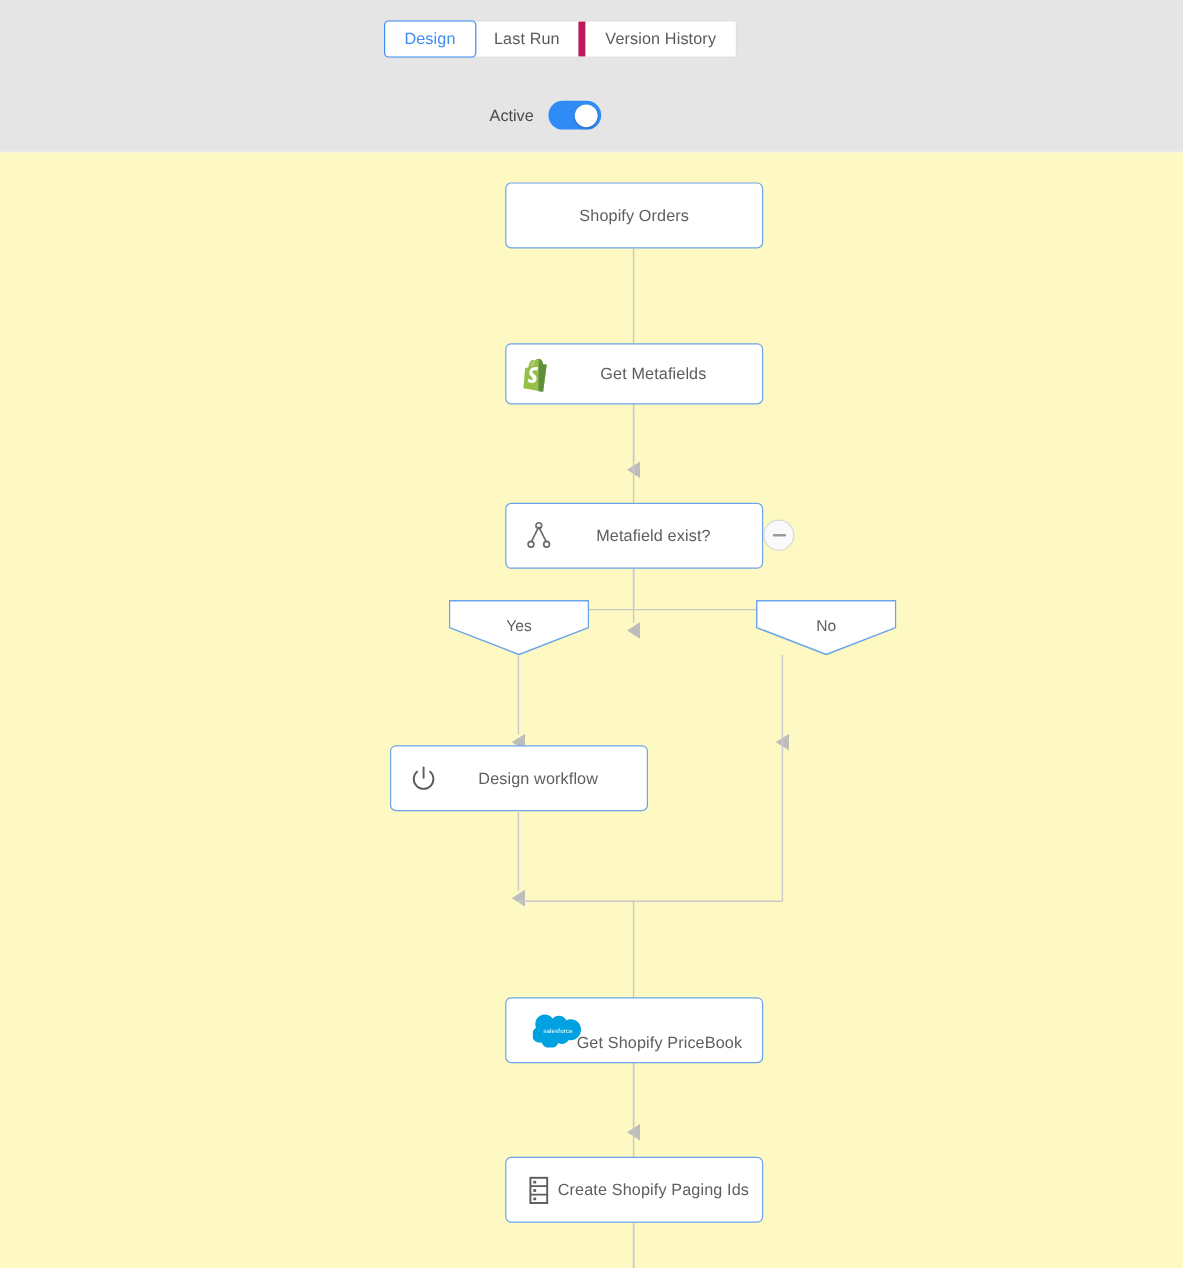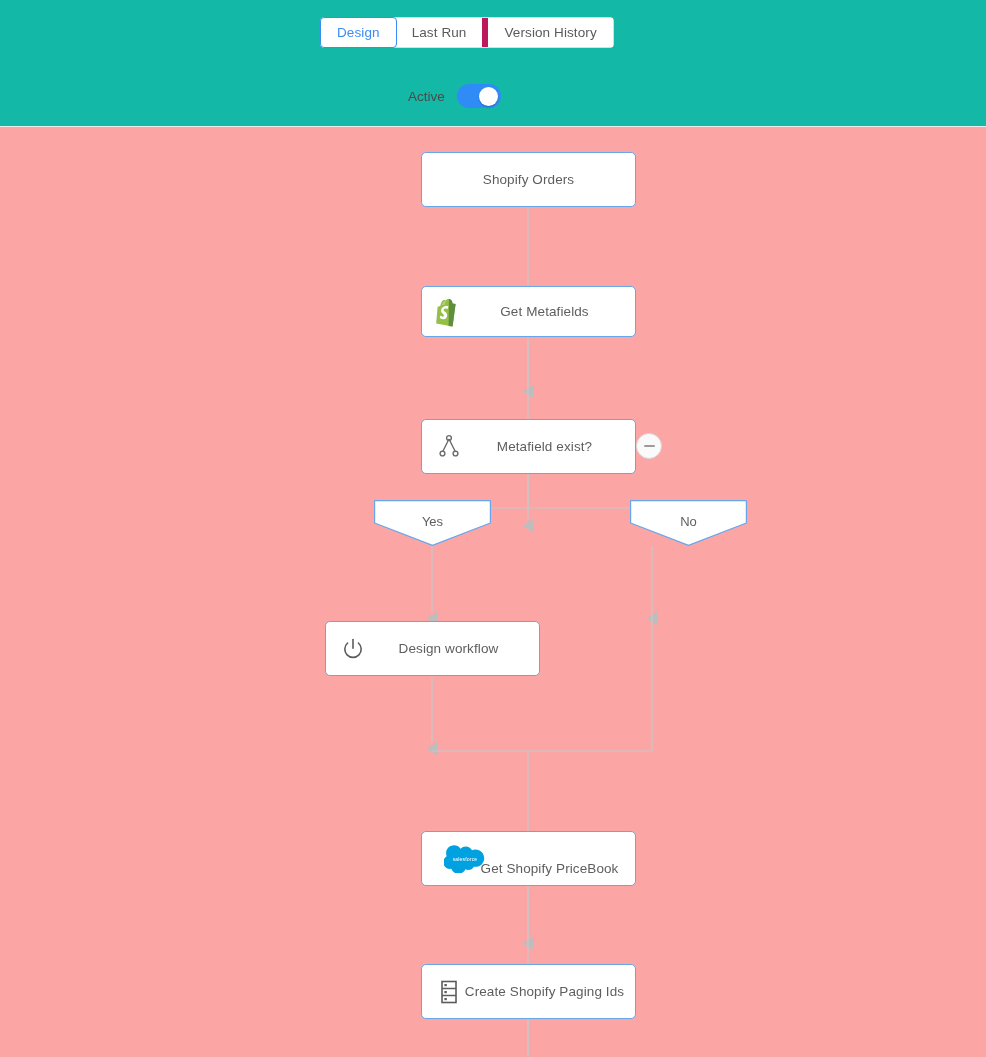--- a/index.html
+++ b/index.html
@@ -9,21 +9,21 @@
     background: #ffffff;
     font-family: "Liberation Sans", "DejaVu Sans", sans-serif;
     overflow: hidden;
   }
   #app { position: relative; width: 986px; height: 1057px; }
 
   
   .header {
     position: absolute; left: 0; top: 0;
     width: 986px; height: 127px;
-    background: #14b8a6;
+    background: #e5e5e5;
     border-bottom: 1px solid #ececec;
   }
   .tabbar {
     position: absolute; left: 320px; top: 17px;
     display: flex; align-items: stretch;
     border: 1px solid #dcdcdc;
     border-radius: 4px;
     background: #ffffff;
     height: 31px;
     overflow: visible;
@@ -69,21 +69,21 @@
     width: 19px; height: 19px;
     border-radius: 50%;
     background: #fff;
     box-shadow: 0 1px 2px rgba(0,0,0,.25);
   }
 
   
   .canvas {
     position: absolute; left: 0; top: 127px;
     width: 986px; height: 930px;
-    background: #fca5a5;
+    background: #fef9c3;
   }
   .canvas svg.wires {
     position: absolute; left: 0; top: 0;
     width: 986px; height: 930px;
     pointer-events: none;
   }
 
   
   .node {
     position: absolute;

